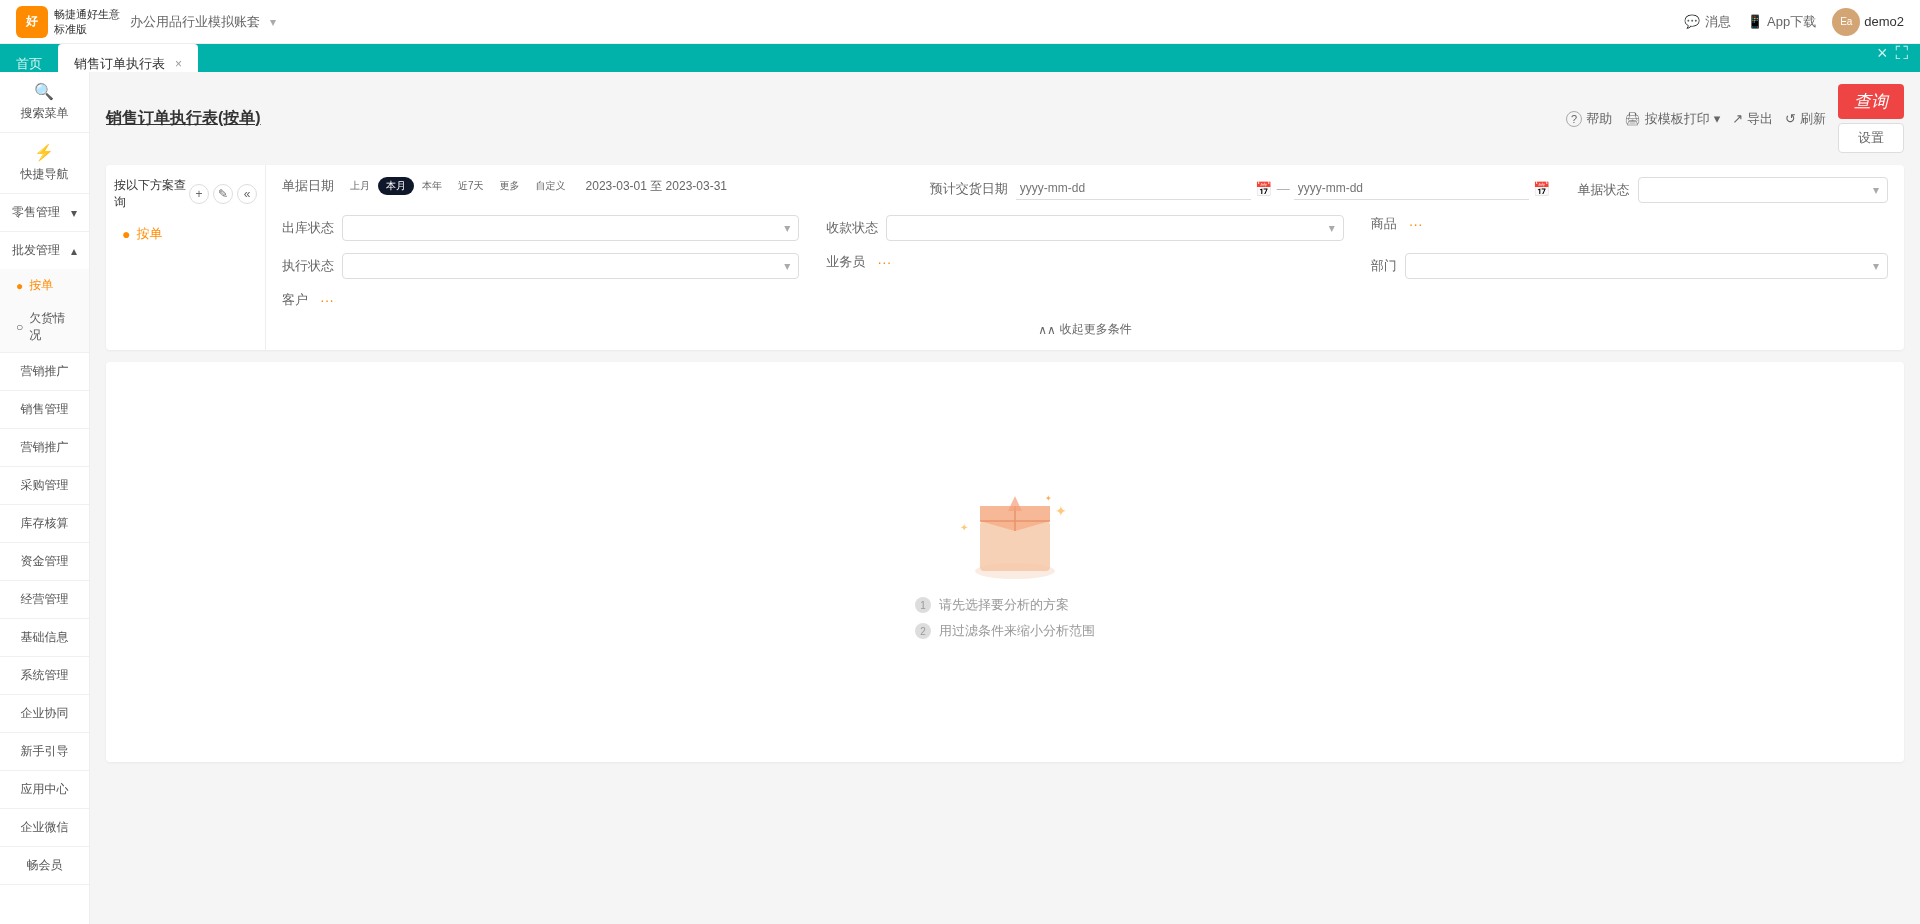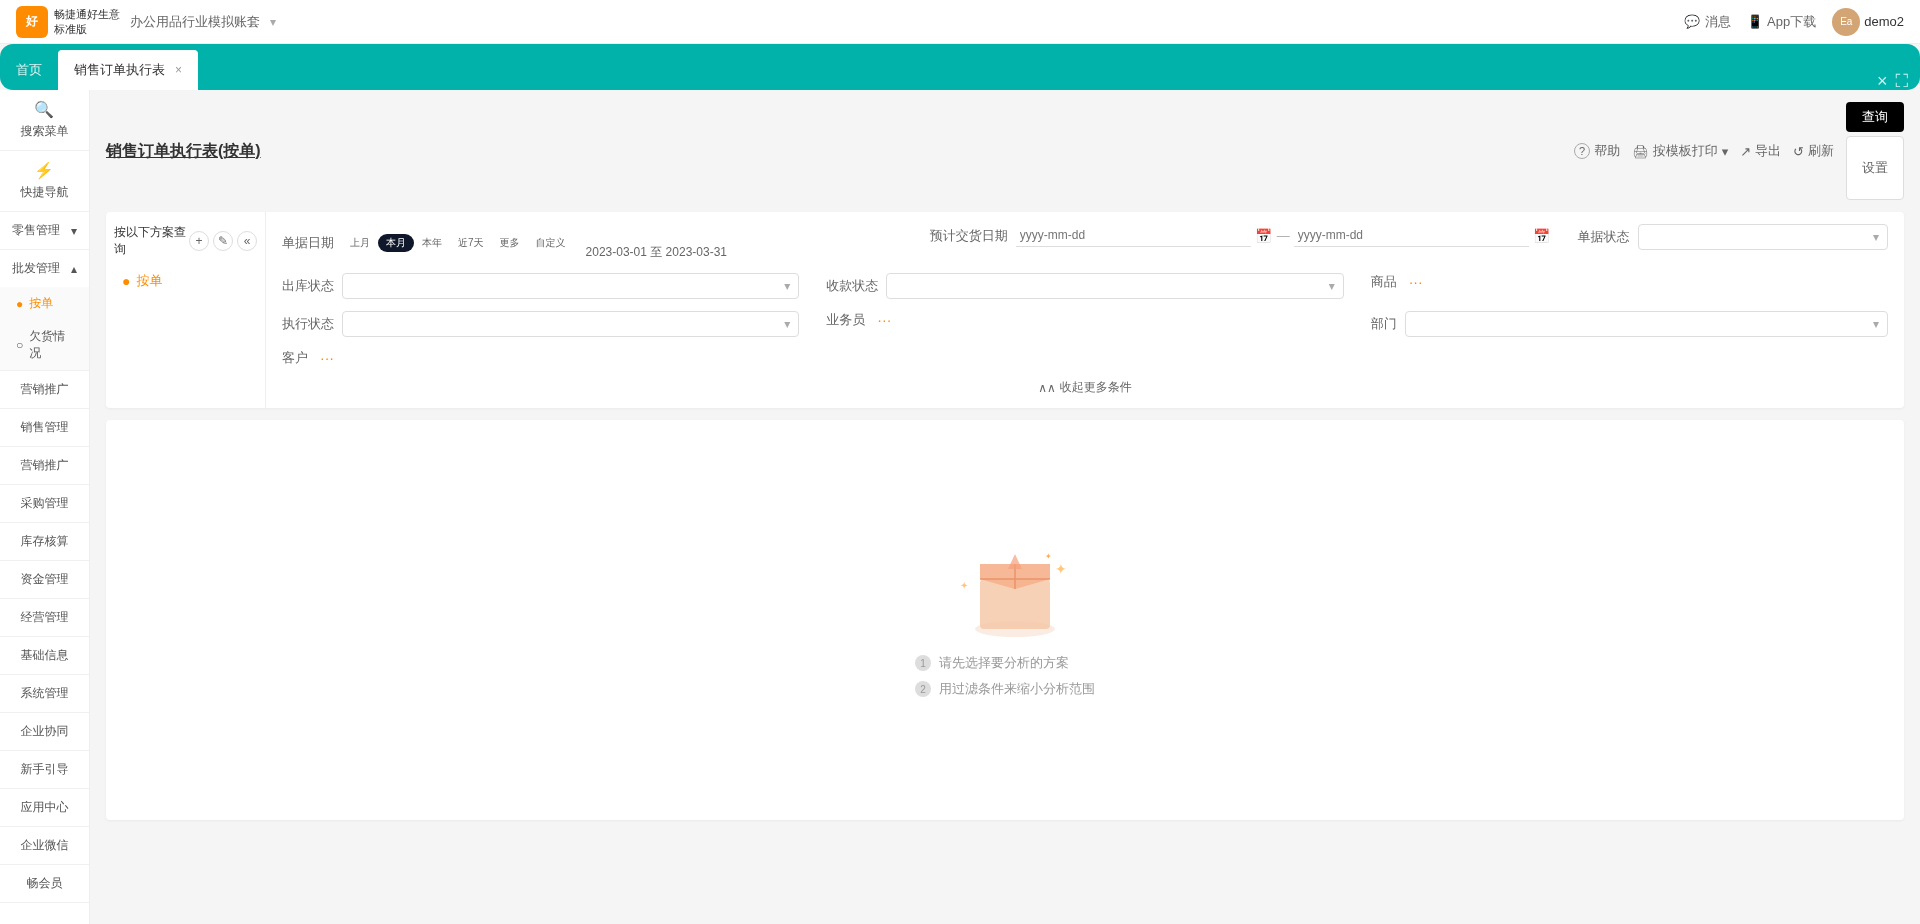--- a/index.html
+++ b/index.html
@@ -22,27 +22,26 @@
     .logo-text { font-size: 11px; color: #333; line-height: 1.3; }
     .breadcrumb-title { font-size: 13px; color: #666; }
     .breadcrumb-arrow { color: #aaa; font-size: 12px; }
     .top-bar-right { display: flex; align-items: center; gap: 16px; }
     .top-icon-btn { display: flex; align-items: center; gap: 4px; font-size: 13px; color: #666; cursor: pointer; }
     .user-avatar { width: 28px; height: 28px; border-radius: 50%; background: #d4a574; display: flex; align-items: center; justify-content: center; color: white; font-size: 11px; overflow: hidden; }
     .user-name { font-size: 13px; color: #333; }
 
     
     .tab-bar {
-      height: 46px;
+      height: 28px;
       background: #00b2a9;
       display: flex;
-      align-items: flex-end;
+      align-items: flex-start;
       padding: 0 0;
       flex-shrink: 0;
-      border-radius: 13px;
     }
     .tab-item {
       height: 40px;
       display: flex;
       align-items: center;
       padding: 0 16px;
       font-size: 13px;
       cursor: pointer;
       color: rgba(255,255,255,0.85);
       gap: 6px;
@@ -107,22 +106,22 @@
 
     
     .content-area { flex: 1; overflow-y: auto; background: #f5f5f5; }
 
     
     .page-container { padding: 12px 16px; }
     .page-header { display: flex; align-items: center; justify-content: space-between; margin-bottom: 12px; }
     .page-title { font-size: 16px; font-weight: bold; color: #333; text-decoration: underline; }
     .page-actions { display: flex; align-items: center; gap: 12px; }
     .page-action-btn { display: flex; align-items: center; gap: 4px; font-size: 13px; color: #666; cursor: pointer; }
-    .btn-primary { background: #000000; color: white; border: none; border-radius: 4px; padding: 6px 16px; font-size: 13px; cursor: pointer; }
-    .btn-secondary { background: #fff; color: #666; border: 1px solid #ddd; border-radius: 4px; padding: 22px 12px; font-size: 13px; cursor: pointer; }
+    .btn-primary { background: #ef4444; color: white; border: none; border-radius: 4px; padding: 6px 16px; font-size: 17px; cursor: pointer; font-style: italic; }
+    .btn-secondary { background: #fff; color: #666; border: 1px solid #ddd; border-radius: 4px; padding: 5px 12px; font-size: 13px; cursor: pointer; }
 
     
     .filter-panel { display: flex; background: #fff; border-radius: 4px; margin-bottom: 12px; box-shadow: 0 1px 3px rgba(0,0,0,0.05); }
     .filter-left {
       width: 160px;
       border-right: 1px solid #eee;
       padding: 12px 8px;
       flex-shrink: 0;
     }
     .filter-left-header {
@@ -350,21 +349,21 @@
             <div class="filter-group" style="flex:2;min-width:0;">
               <span class="filter-label">单据日期</span>
               <div class="date-tabs">
                 <button class="date-tab">上月</button>
                 <button class="date-tab active">本月</button>
                 <button class="date-tab">本年</button>
                 <button class="date-tab">近7天</button>
                 <button class="date-tab">更多</button>
                 <button class="date-tab">自定义</button>
               </div>
-              <span style="font-size:12px;color:#666;margin-left:4px;margin-top:20px;">2023-03-01 至 2023-03-31</span>
+              <span style="font-size:12px;color:#666;margin-left:4px;">2023-03-01 至 2023-03-31</span>
             </div>
 
             <div class="filter-group" style="flex:2;min-width:0;">
               <span class="filter-label">预计交货日期</span>
               <div class="filter-date-group">
                 <input class="filter-date-input" placeholder="yyyy-mm-dd" style="">
                 <span class="date-icon">📅</span>
                 <span class="date-sep">—</span>
                 <input class="filter-date-input" placeholder="yyyy-mm-dd" style="">
                 <span class="date-icon">📅</span>

